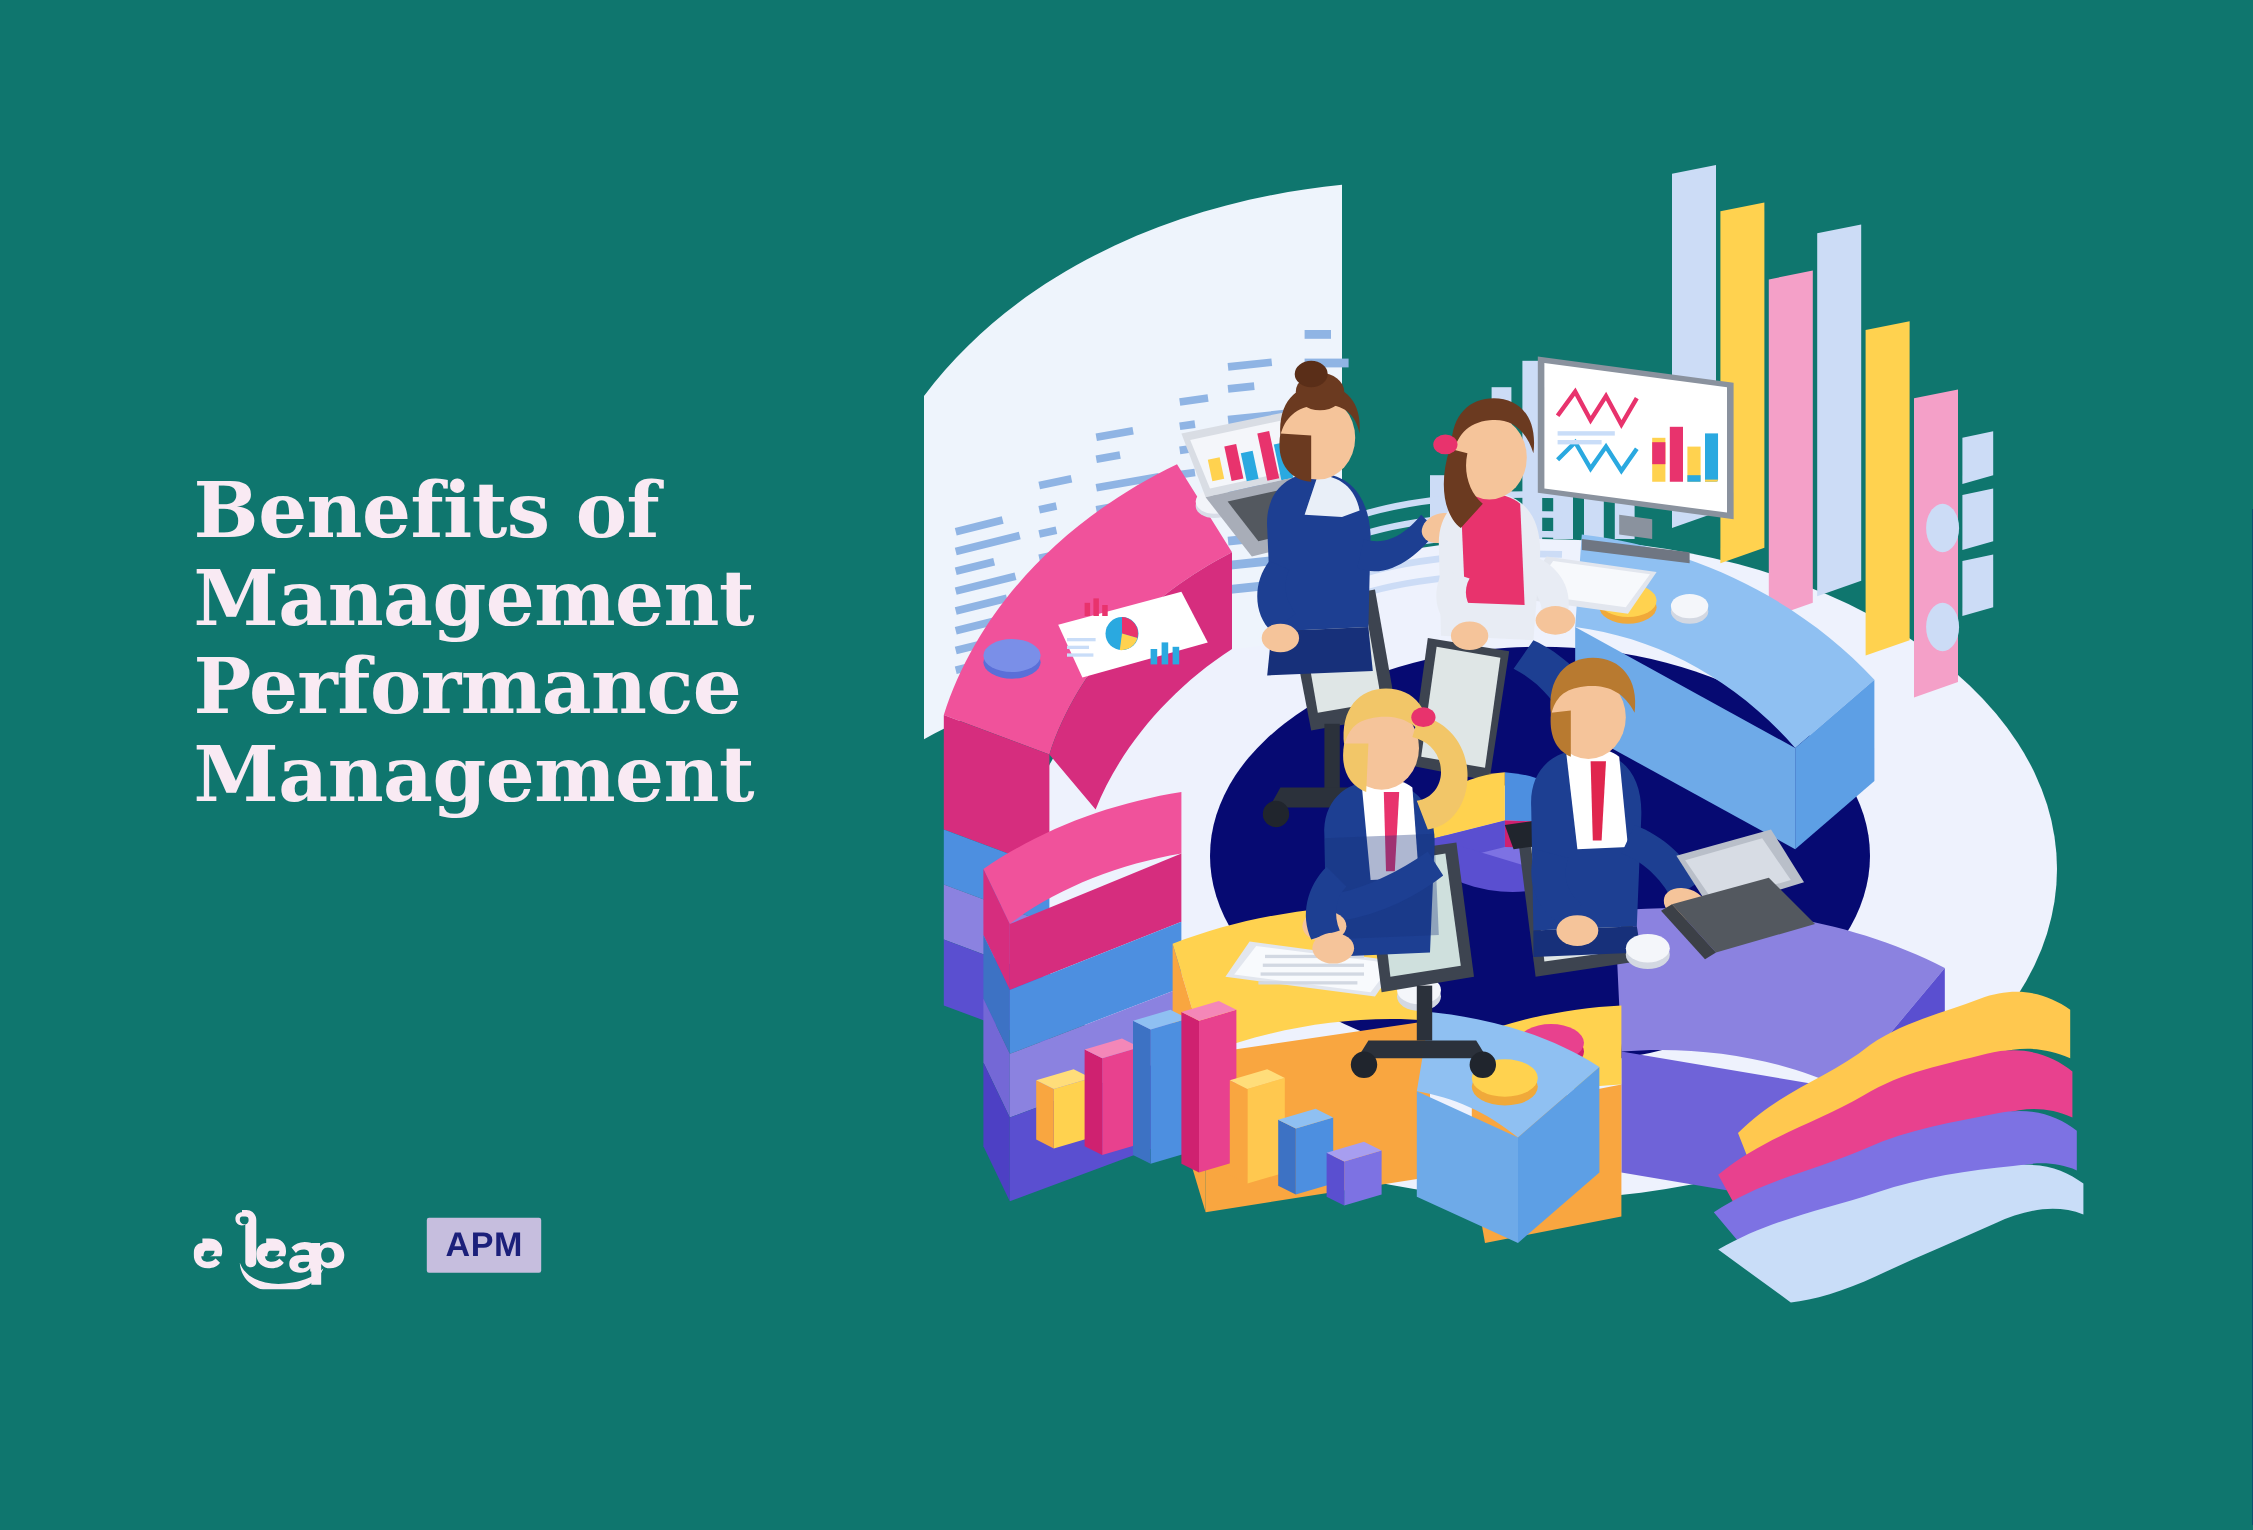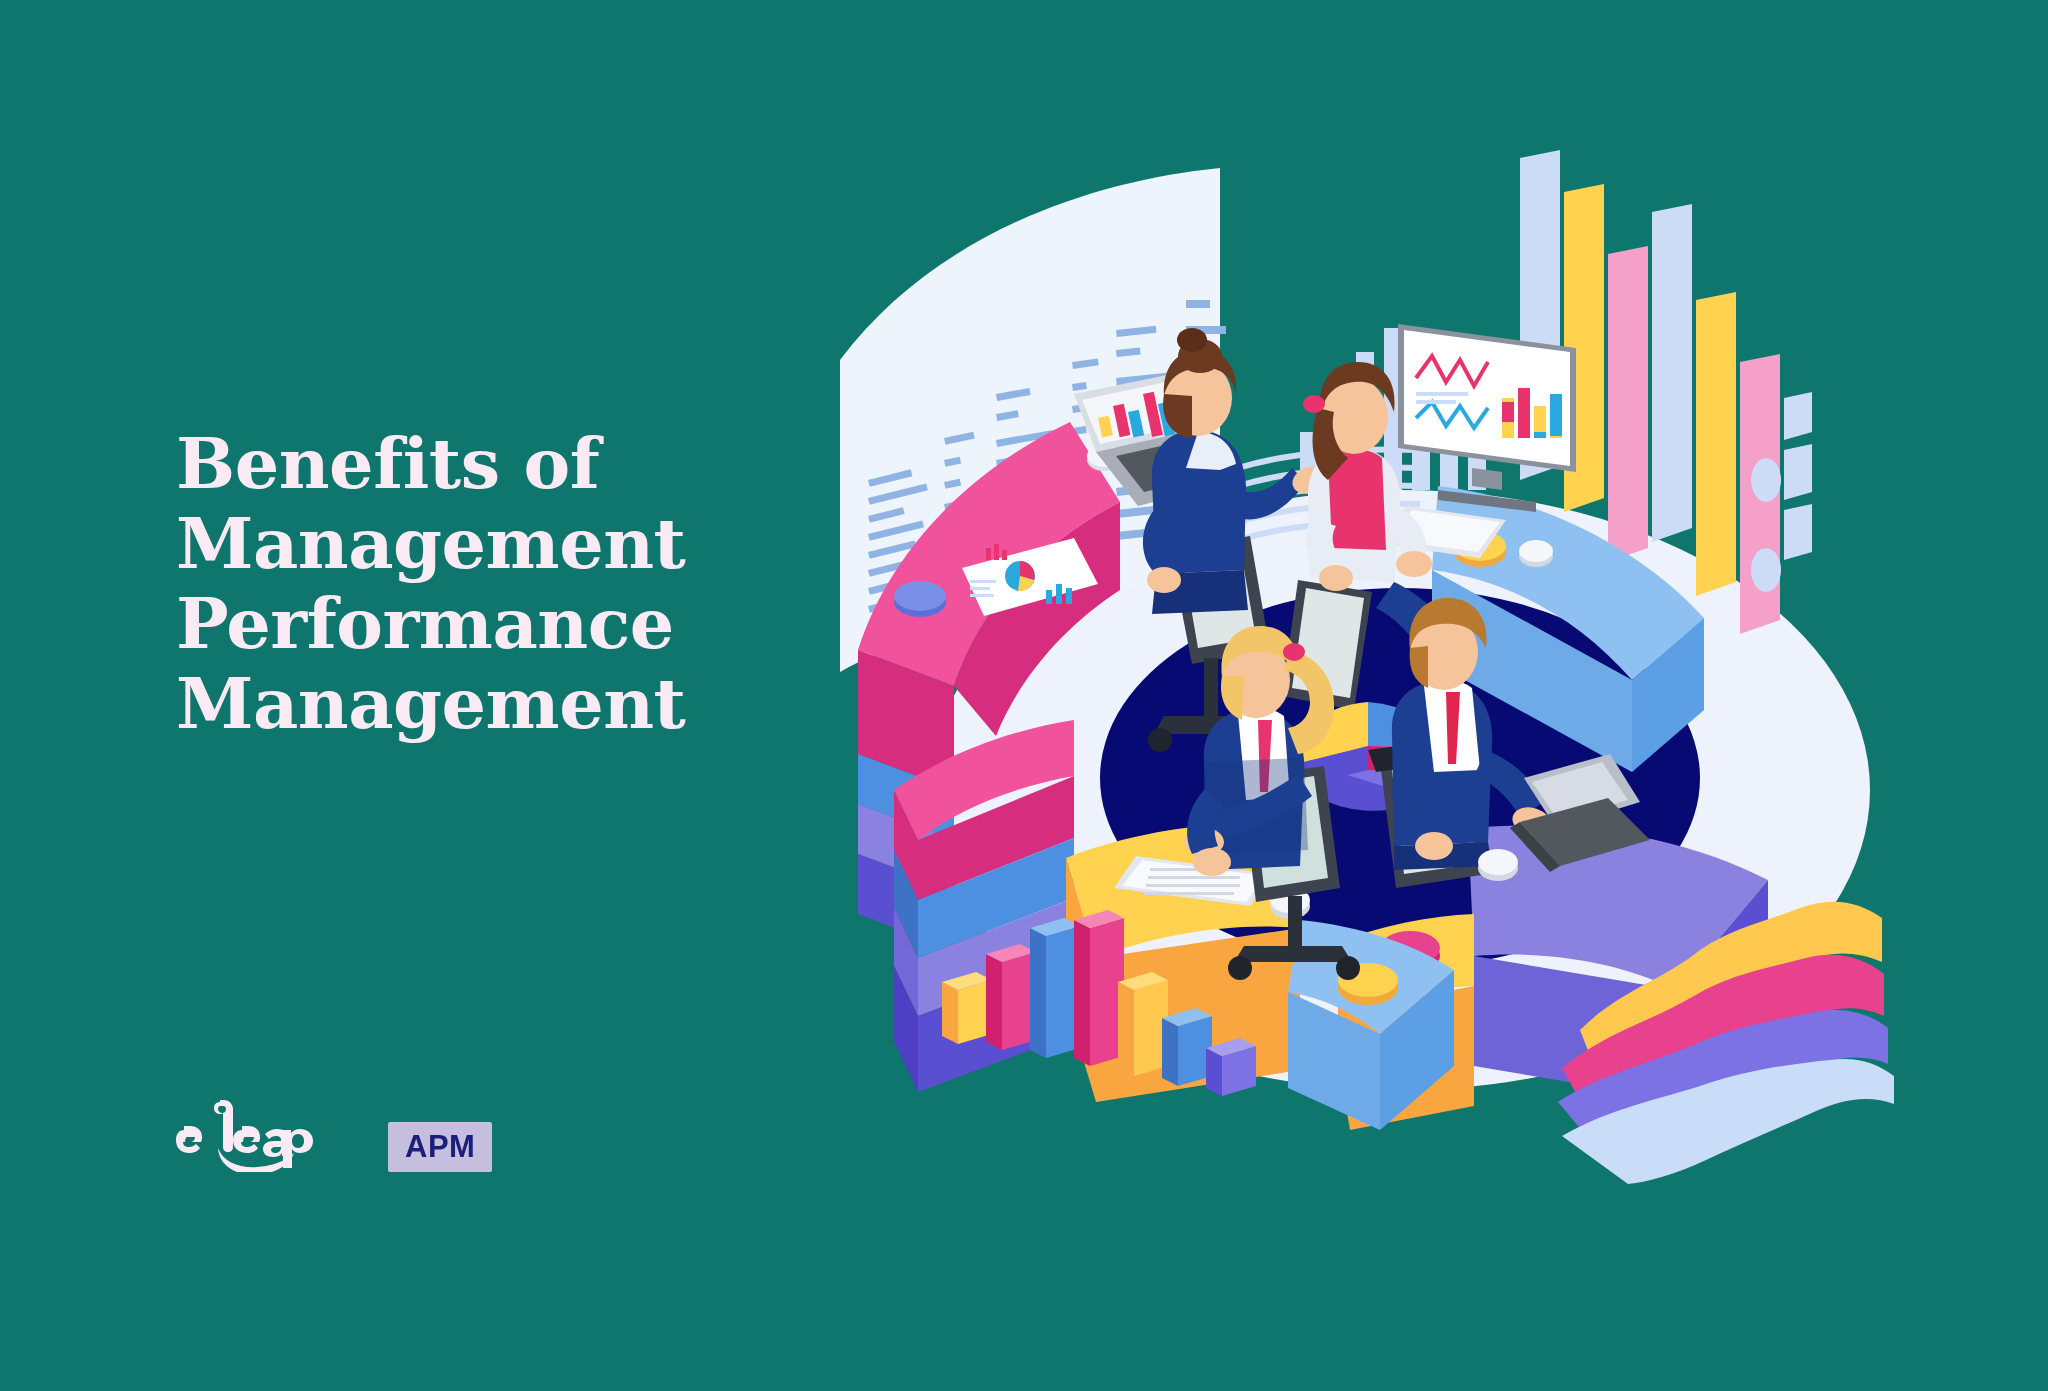--- a/index.html
+++ b/index.html
@@ -29,21 +29,21 @@
     letter-spacing:-0.5px;
     color:#f9eaf3;
   }
   .headline .hl-line { display:block; white-space:nowrap; }
 
   
   .logo-block {
     position:absolute;
     left:176px; top:1092px;
     display:flex;
-    align-items:flex-end;
+    align-items:center;
     gap:22px;
     height:80px;
   }
   .logo-mark {
     position:relative;
     width:190px; height:80px;
   }
   .logo-mark svg { display:block; }
   .apm-badge {
     background:#c6bede;

